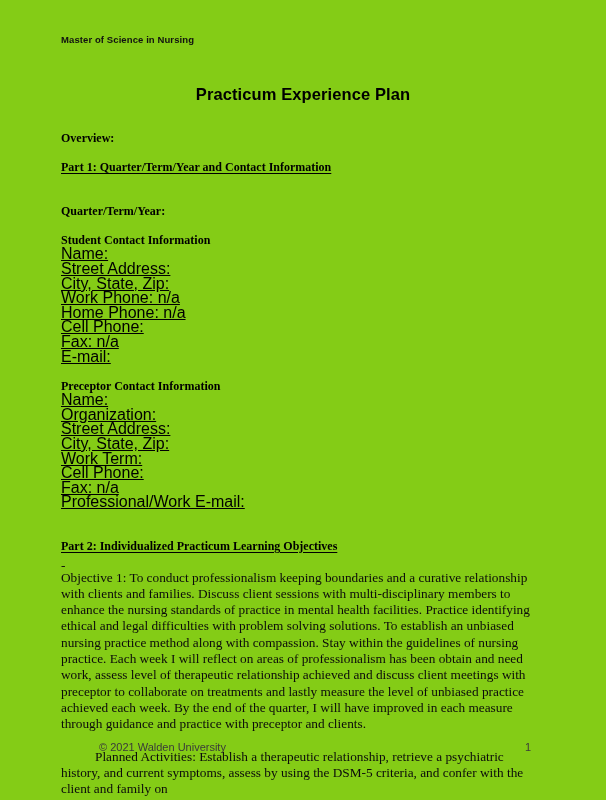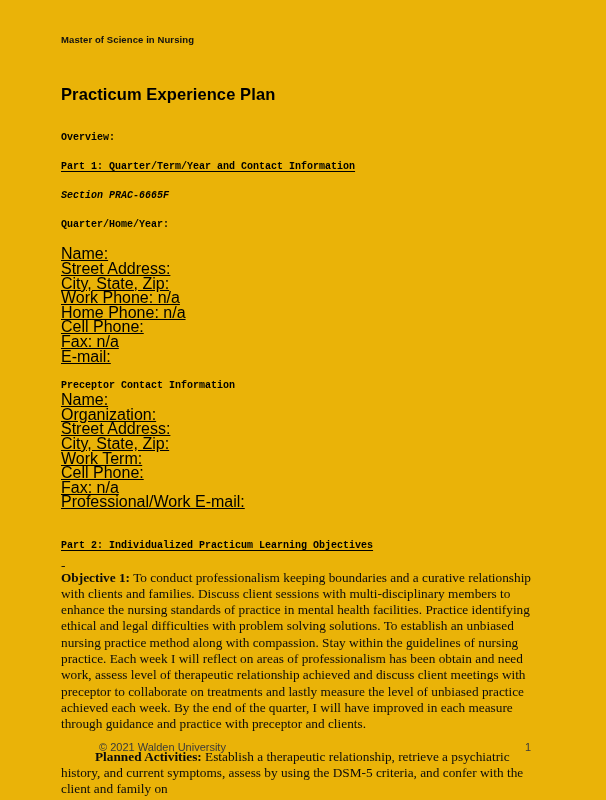--- a/index.html
+++ b/index.html
@@ -16,58 +16,58 @@
     color: #000000;
     -webkit-font-smoothing: antialiased;
   }
 
   .page {
     position: absolute;
     left: 0;
     top: 0;
     width: 606px;
     height: 800px;
-    background: #eab308;
+    background: #84cc16;
   }
 
   
   .running-head {
     position: absolute;
     left: 61px;
     top: 34px;
     font-size: 9.5px;
     font-weight: bold;
     letter-spacing: 0.01em;
     color: #111111;
   }
 
   
   .doc-title {
     position: absolute;
     left: 61px;
     top: 85px;
     width: 484px;
-    text-align: left;
+    text-align: center;
     font-size: 16.5px;
     font-weight: bold;
     letter-spacing: 0.1px;
     color: #000000;
   }
 
   
   .column {
     position: absolute;
     left: 61px;
     top: 131px;
     width: 485px;
   }
 
   .sans-head {
-    font-family: Liberation Mono, monospace;
-    font-size: 10px;
+    font-family: Liberation Serif, serif;
+    font-size: 12px;
     font-weight: bold;
     color: #000000;
     line-height: 14.6px;
     white-space: nowrap;
   }
   .sans-head.underline {
     text-decoration: underline;
     text-underline-offset: 2px;
   }
   .sans-head.italic {
@@ -88,21 +88,21 @@
 
   
   .serif-para {
     font-family: "Liberation Serif", serif;
     font-size: 13.3px;
     line-height: 16.3px;
     color: #0b0b0b;
     text-align: left;
   }
   .serif-para b {
-    font-weight: bold;
+    font-weight: normal;
     text-align: right;
   }
   .para-indent {
     text-indent: 34px;
   }
   .stray-dash {
     font-family: "Liberation Serif", serif;
     font-size: 13.3px;
     line-height: 9px;
     height: 9px;
@@ -136,28 +136,28 @@
   <div class="column">
 
     <div class="sans-head">Overview:</div>
 
     <div class="gap-sm"></div>
 
     <div class="sans-head underline">Part 1: Quarter/Term/Year and Contact Information</div>
 
     <div class="gap-sm"></div>
 
-    <div class="sans-head italic">Section PRAC-6665F</div>
 
     <div class="gap-sm"></div>
 
-    <div class="sans-head">Quarter/Home/Year:</div>
+    <div class="sans-head">Quarter/Term/Year:</div>
 
     <div class="gap-sm"></div>
 
+    <div class="sans-head">Student Contact Information</div>
     <div class="sans-line">Name:</div>
     <div class="sans-line">Street Address:</div>
     <div class="sans-line">City, State, Zip:</div>
     <div class="sans-line">Work Phone: n/a</div>
     <div class="sans-line">Home Phone: n/a</div>
     <div class="sans-line">Cell Phone:</div>
     <div class="sans-line">Fax: n/a</div>
     <div class="sans-line">E-mail:</div>
 
     <div class="gap-sm"></div>

